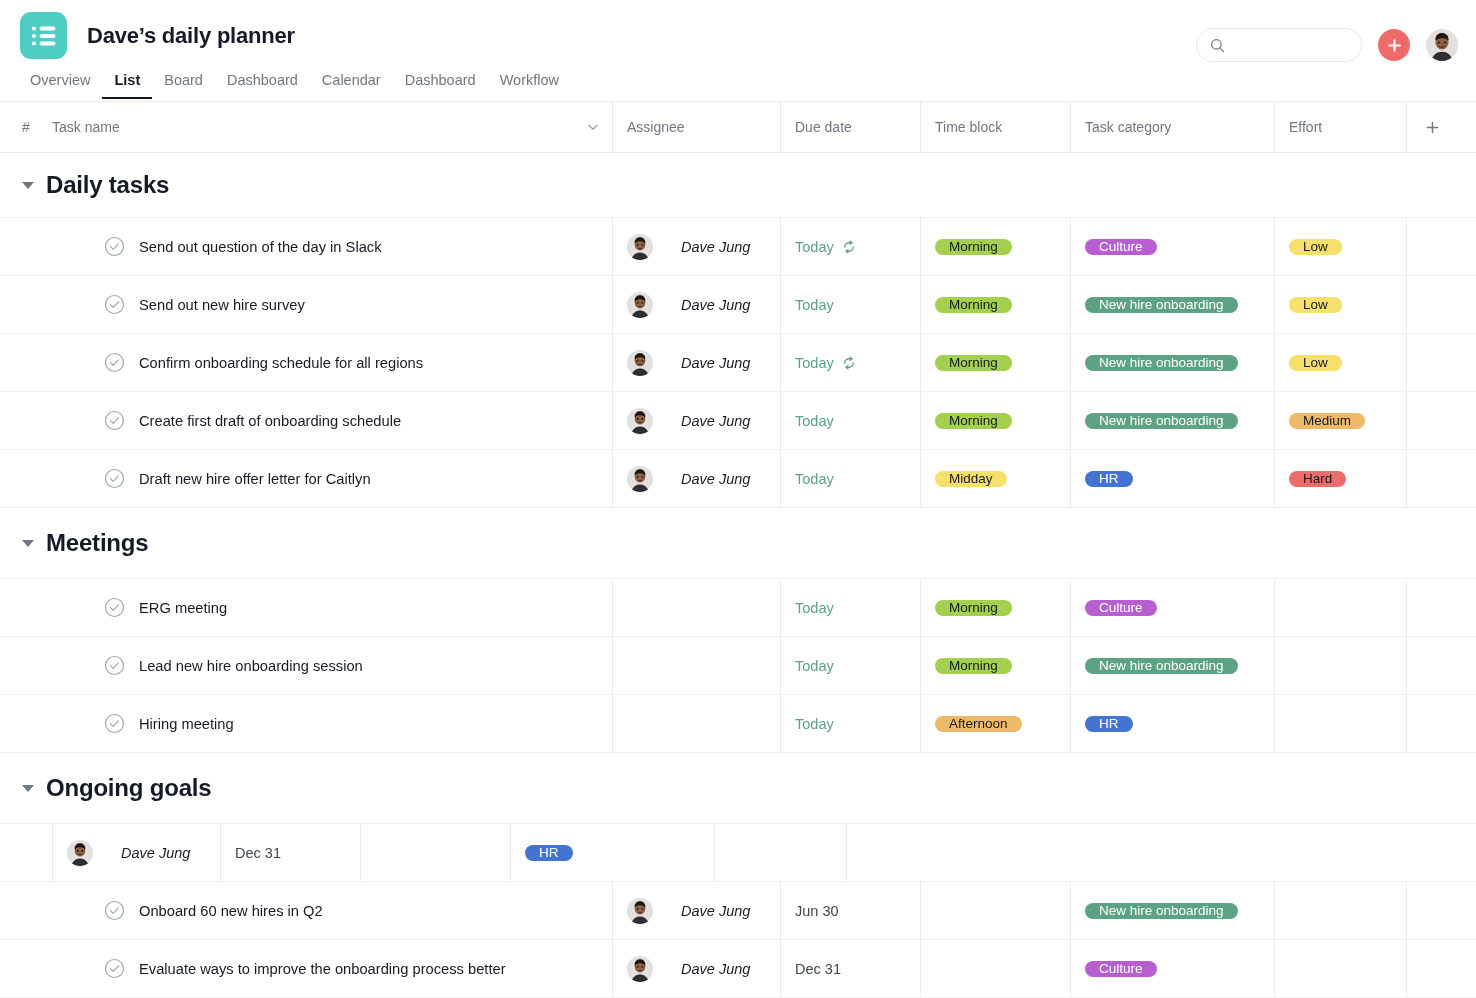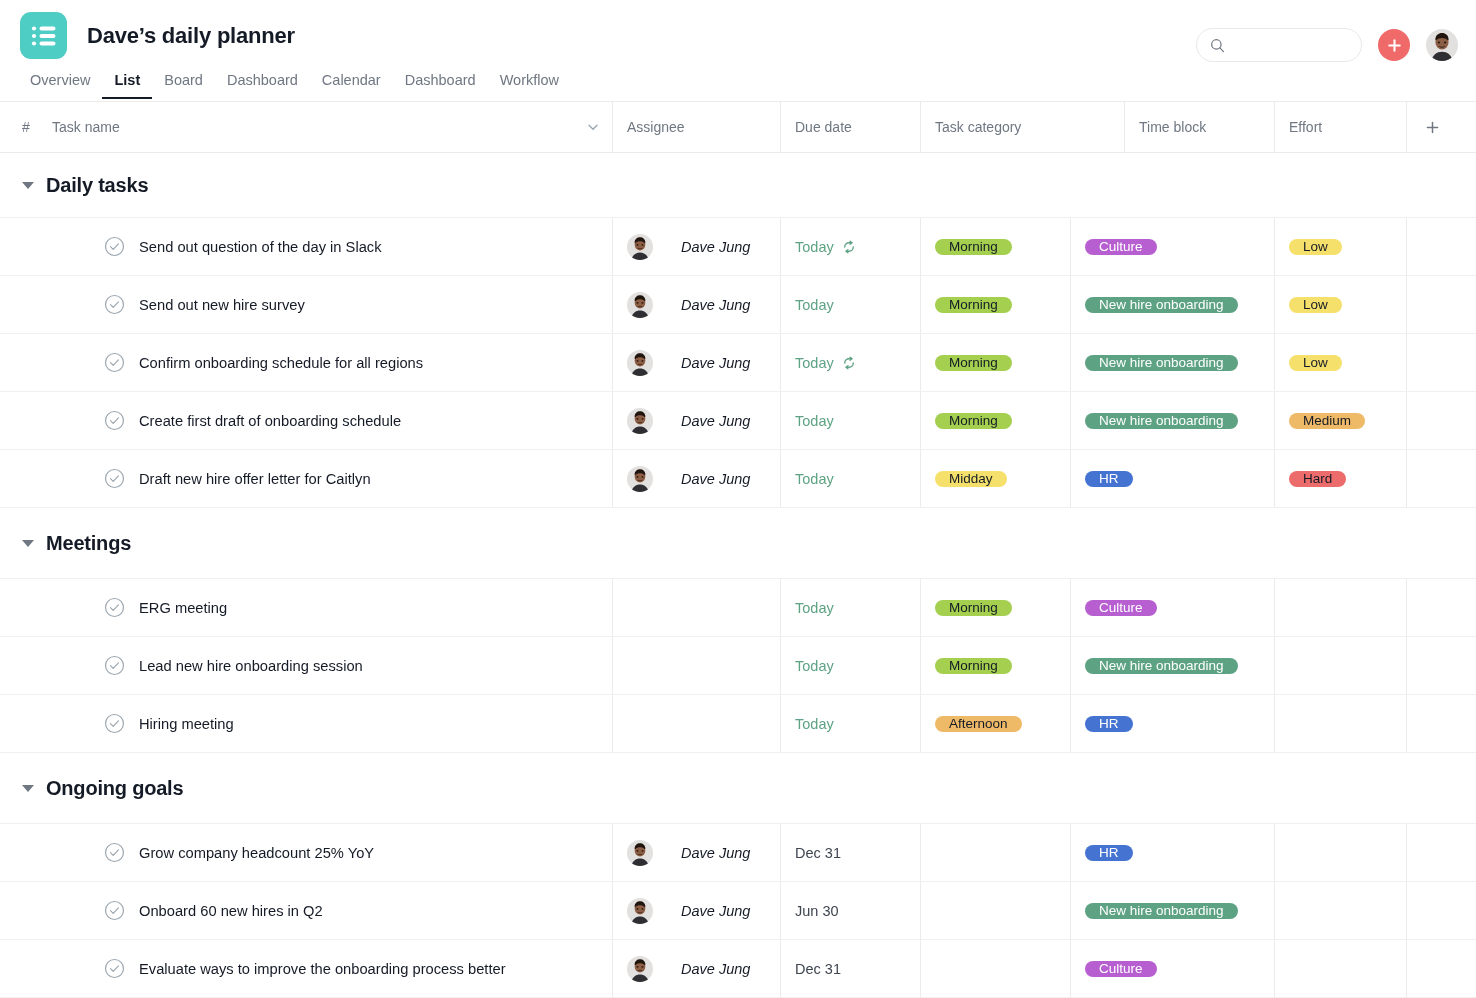--- a/index.html
+++ b/index.html
@@ -83,21 +83,21 @@
   .chev { color: #9ca6af; display: flex; align-items: center; }
 
   
   .section-row { height: 70px; align-items: center; }
   .section-row.first-section { height: 64px; }
   .section-head {
     display: flex; align-items: center; padding-left: 22px; gap: 12px;
   }
   .caret { width: 0; height: 0; border-left: 6px solid transparent; border-right: 6px solid transparent;
            border-top: 7px solid #6f7782; cursor: pointer; flex: none; }
-  .section-title { font-size: 20px; font-weight: bold; color: #151b26; letter-spacing: -0.2px; }
+  .section-title { font-size: 24px; font-weight: bold; color: #151b26; letter-spacing: -0.2px; }
 
   
   .task-row { height: 58px; border-top: 1px solid #f2f0ef; }
   .task-row .cell {
     display: flex; align-items: center; border-left: 1px solid #edeae9;
     padding-left: 14px; font-size: 14.5px; color: #151b26;
   }
   .task-row .cell.c-index { border-left: none; }
   .task-row .cell.c-task { border-left: none; padding-left: 0; gap: 0; }
   .task-row .cell.c-add { border-left: 1px solid #edeae9; }
@@ -184,22 +184,22 @@
     <div class="head-cell c-task">
       <span>Task name</span>
       <span class="chev">
         <svg width="14" height="14" viewBox="0 0 14 14">
             <polyline points="3,5.2 7,9.2 11,5.2" fill="none" stroke="#9ca6af" stroke-width="1.4" stroke-linecap="round" stroke-linejoin="round"></polyline>
           </svg>
       </span>
     </div>
     <div class="head-cell c-assign">Assignee</div>
     <div class="head-cell c-due">Due date</div>
+    <div class="head-cell c-time">Time block</div>
     <div class="head-cell c-cat">Task category</div>
-    <div class="head-cell c-time">Time block</div>
     <div class="head-cell c-effort">Effort</div>
     <div class="head-cell c-add">
       <svg width="15" height="15" viewBox="0 0 16 16">
         <line x1="8" y1="2.6" x2="8" y2="13.4" stroke="#6f7782" stroke-width="1.6" stroke-linecap="round"></line>
         <line x1="2.6" y1="8" x2="13.4" y2="8" stroke="#6f7782" stroke-width="1.6" stroke-linecap="round"></line>
       </svg>
     </div>
   </div>
 
   <div id="sections-host">
@@ -513,29 +513,20 @@
       </div>
       <div class="section-sep"></div>
       <div class="grid-row section-row">
         <div class="section-head">
           <span class="caret"></span>
           <span class="section-title">Ongoing goals</span>
         </div>
       </div>
       <div class="grid-row task-row">
         <div class="cell c-index"></div>
-        <div class="cell c-task">
-          <span class="check-icon">
-            <svg width="21" height="21" viewBox="0 0 22 22">
-              <circle cx="11" cy="11" r="9.4" fill="none" stroke="#9ca6af" stroke-width="1.25"></circle>
-              <polyline points="6.8,11.2 9.6,14 15.1,8.2" fill="none" stroke="#9ca6af" stroke-width="1.25" stroke-linecap="round" stroke-linejoin="round"></polyline>
-            </svg>
-          </span>
-          <span class="task-name">Grow company headcount 25% YoY</span>
-        </div>
         <div class="cell c-assign">
           <span class="assignee">
             <span class="av"><svg width="26" height="26" viewBox="0 0 32 32">
                 <circle cx="16" cy="16" r="16" fill="#e3e1e0"></circle>
                 <ellipse cx="16" cy="13" rx="6.6" ry="7.4" fill="#8b5e45"></ellipse>
                 <path d="M9.4 10.4c0-4 3-6.4 6.6-6.4s6.6 2.4 6.6 6.4c0 .9-.5 1.2-1 .7-1.2-1.3-3.3-2.1-5.6-2.1s-4.4.8-5.6 2.1c-.5.5-1 .2-1-.7z" fill="#21160f"></path>
                 <ellipse cx="12.9" cy="13.4" rx="1.25" ry="1" fill="#2b1c12"></ellipse>
                 <ellipse cx="19.1" cy="13.4" rx="1.25" ry="1" fill="#2b1c12"></ellipse>
                 <path d="M13.6 17.6c1.5.9 3.3.9 4.8 0" stroke="#3a2418" stroke-width="1" fill="none" stroke-linecap="round"></path>
                 <path d="M5.2 32c1.4-6 5.6-9.2 10.8-9.2S25.4 26 26.8 32z" fill="#2f2f33"></path>

